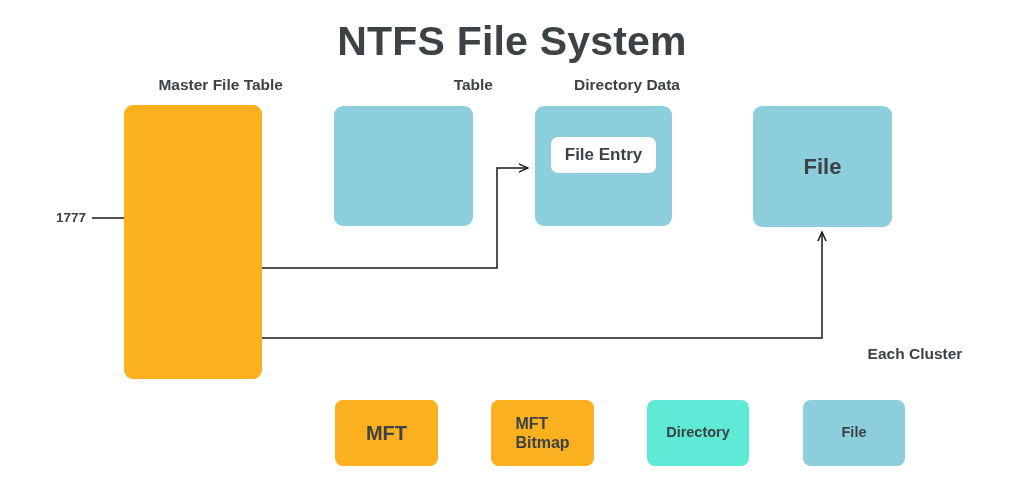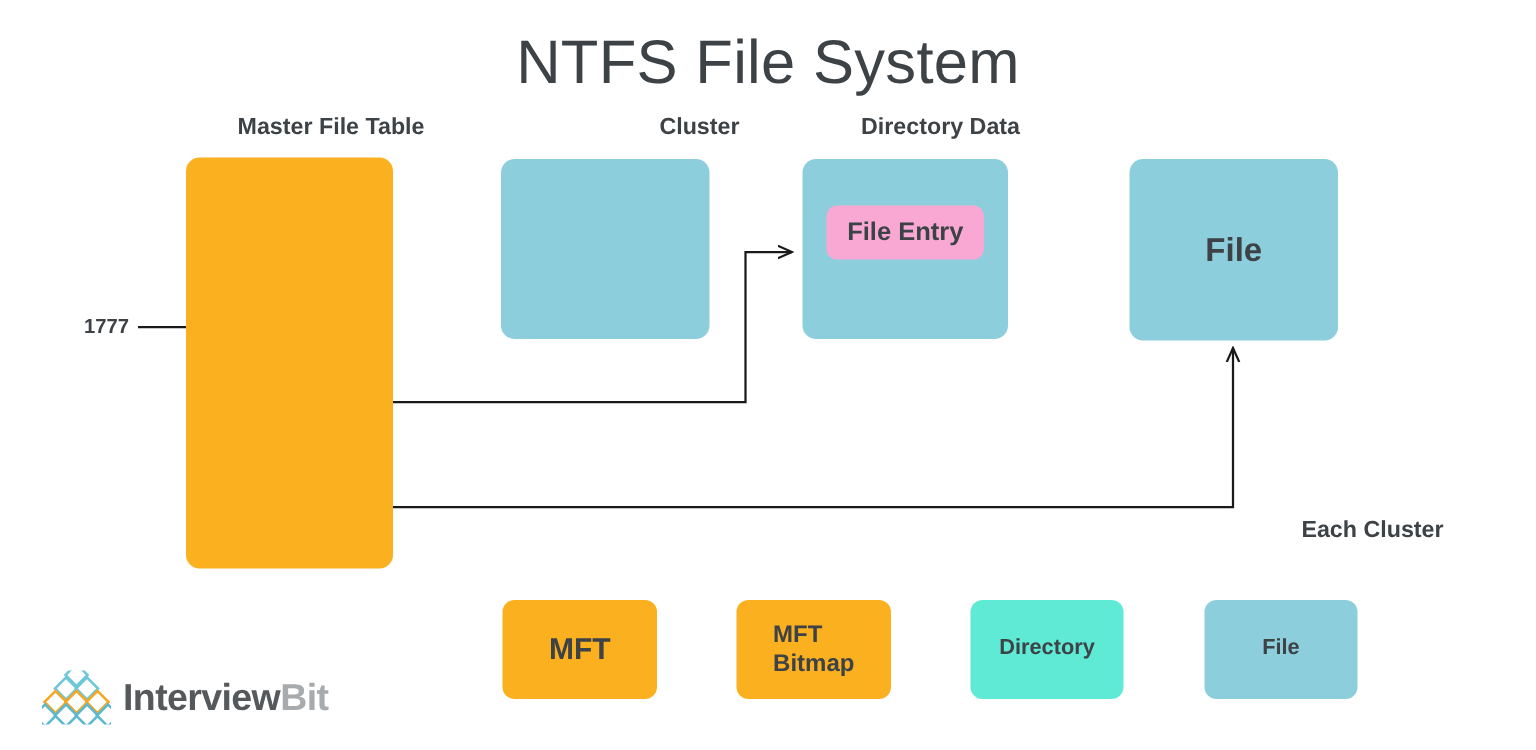--- a/index.html
+++ b/index.html
@@ -20,21 +20,21 @@
   }
   .abs { position: absolute; }
 
   
   #page-title {
     left: 0;
     top: 18px;
     width: 1024px;
     text-align: center;
     font-size: 41px;
-    font-weight: normal;
+    font-weight: bold;
     color: #3d4246;
     letter-spacing: 0.2px;
   }
 
   
   .col-caption {
     font-size: 15.5px;
     font-weight: bold;
     color: #3d4246;
     text-align: right;
@@ -57,21 +57,21 @@
     justify-content: center;
     font-size: 22px;
     font-weight: bold;
     color: #3d4246;
     text-align: center;
     line-height: 1.18;
   }
 
   
   #file-entry-pill {
-    background: #f9a8d4;
+    background: #ffffff;
     border-radius: 7px;
     display: flex;
     align-items: center;
     justify-content: center;
   }
   #file-entry-pill .pill-text {
     font-size: 17px;
     font-weight: bold;
     color: #3d4246;
     white-space: nowrap;
@@ -134,21 +134,21 @@
   #connectors { left: 0; top: 0; }
 </style>
 </head>
 <body>
 
 <div id="canvas">
 
   <div class="abs" id="page-title">NTFS File System</div>
 
   <div class="abs col-caption" style="left:103px; top:76px; width:180px;">Master File Table</div>
-  <div class="abs col-caption" style="left:313px; top:76px; width:180px;">Cluster</div>
+  <div class="abs col-caption" style="left:313px; top:76px; width:180px;">Table</div>
   <div class="abs col-caption" style="left:500px; top:76px; width:180px;">Directory Data</div>
 
   <svg class="abs" id="connectors" width="1024" height="500">
     <defs>
       <marker id="arrowRight" viewBox="0 0 10 10" refX="9" refY="5" markerWidth="7" markerHeight="7" orient="auto-start-reverse">
         <path d="M 0 1 L 9 5 L 0 9" fill="none" stroke="#1a1a1a" stroke-width="1.4"></path>
       </marker>
       <marker id="arrowUp" viewBox="0 0 10 10" refX="9" refY="5" markerWidth="7" markerHeight="7" orient="auto-start-reverse">
         <path d="M 0 1 L 9 5 L 0 9" fill="none" stroke="#1a1a1a" stroke-width="1.4"></path>
       </marker>
@@ -195,43 +195,14 @@
   </div>
 
   <div class="abs legend-box" style="left:647px; top:400px; width:102px; height:66px; background:#5eead4;">
     <div class="legend-label sm">Directory</div>
   </div>
 
   <div class="abs legend-box" style="left:803px; top:400px; width:102px; height:66px; background:#8ccedc;">
     <div class="legend-label sm">File</div>
   </div>
 
-  <div class="abs" id="brand-logo">
-    <svg width="46" height="36" viewBox="0 0 46 36">
-      <g transform="translate(23,3)">
-
-        <rect x="-5.2" y="-5.2" width="10.4" height="10.4" transform="rotate(45)" fill="#ffffff" stroke="#6ec6d9" stroke-width="1.7"></rect>
-
-        <g transform="translate(0,9)">
-          <rect x="-12.2" y="-5.2" width="10.4" height="10.4" transform="rotate(45 -7 0)" fill="#ffffff" stroke="#6ec6d9" stroke-width="1.7"></rect>
-          <rect x="1.8" y="-5.2" width="10.4" height="10.4" transform="rotate(45 7 0)" fill="#ffffff" stroke="#6ec6d9" stroke-width="1.7"></rect>
-        </g>
-
-        <g transform="translate(0,18)">
-          <rect x="-19.2" y="-5.2" width="10.4" height="10.4" transform="rotate(45 -14 0)" fill="#ffffff" stroke="#f5a623" stroke-width="1.7"></rect>
-          <rect x="-5.2" y="-5.2" width="10.4" height="10.4" transform="rotate(45 0 0)" fill="#ffffff" stroke="#f5a623" stroke-width="1.7"></rect>
-          <rect x="8.8" y="-5.2" width="10.4" height="10.4" transform="rotate(45 14 0)" fill="#ffffff" stroke="#f5a623" stroke-width="1.7"></rect>
-        </g>
-
-        <g transform="translate(0,27)">
-          <rect x="-26.2" y="-5.2" width="10.4" height="10.4" transform="rotate(45 -21 0)" fill="#ffffff" stroke="#5bb9cf" stroke-width="1.7"></rect>
-          <rect x="-12.2" y="-5.2" width="10.4" height="10.4" transform="rotate(45 -7 0)" fill="#ffffff" stroke="#5bb9cf" stroke-width="1.7"></rect>
-          <rect x="1.8" y="-5.2" width="10.4" height="10.4" transform="rotate(45 7 0)" fill="#ffffff" stroke="#5bb9cf" stroke-width="1.7"></rect>
-          <rect x="15.8" y="-5.2" width="10.4" height="10.4" transform="rotate(45 21 0)" fill="#ffffff" stroke="#5bb9cf" stroke-width="1.7"></rect>
-        </g>
-      </g>
-    </svg>
-    <div id="brand-wordmark">
-      <span class="wm-dark">Interview</span><span class="wm-light">Bit</span>
-    </div>
-  </div>
 
 </div>
 
 </body></html>

